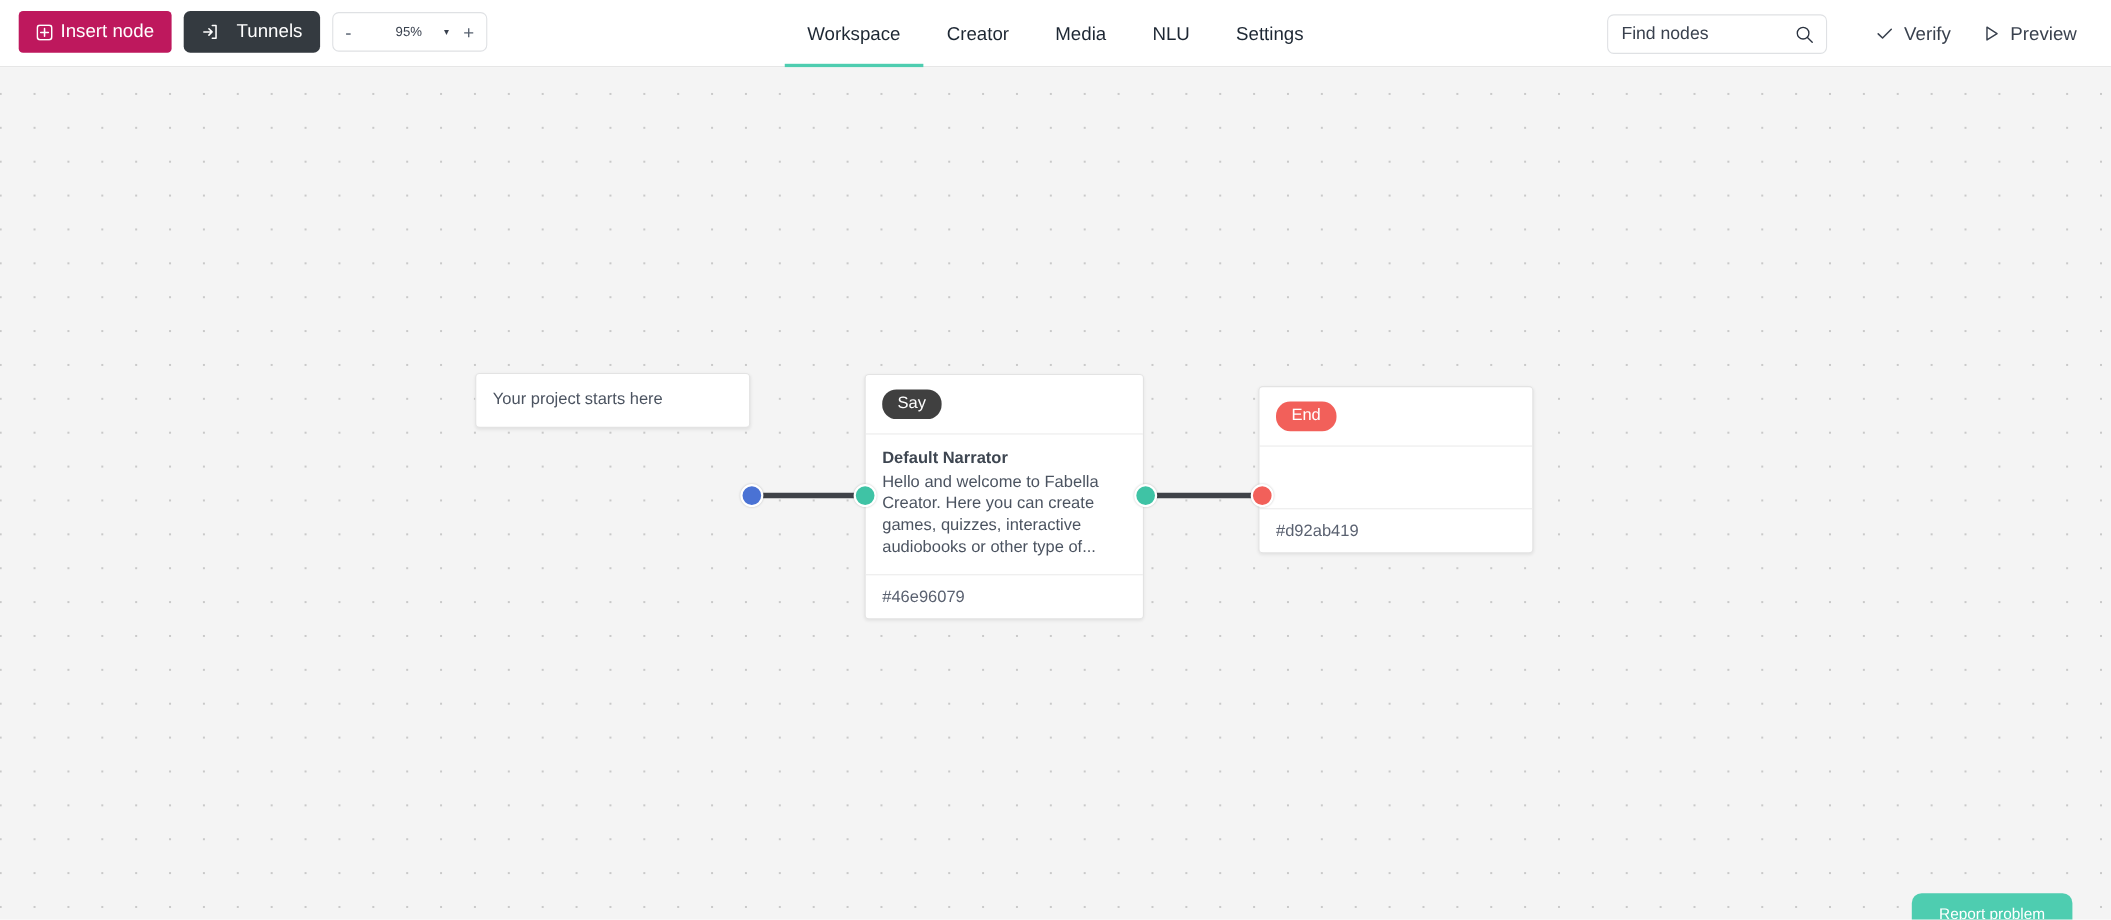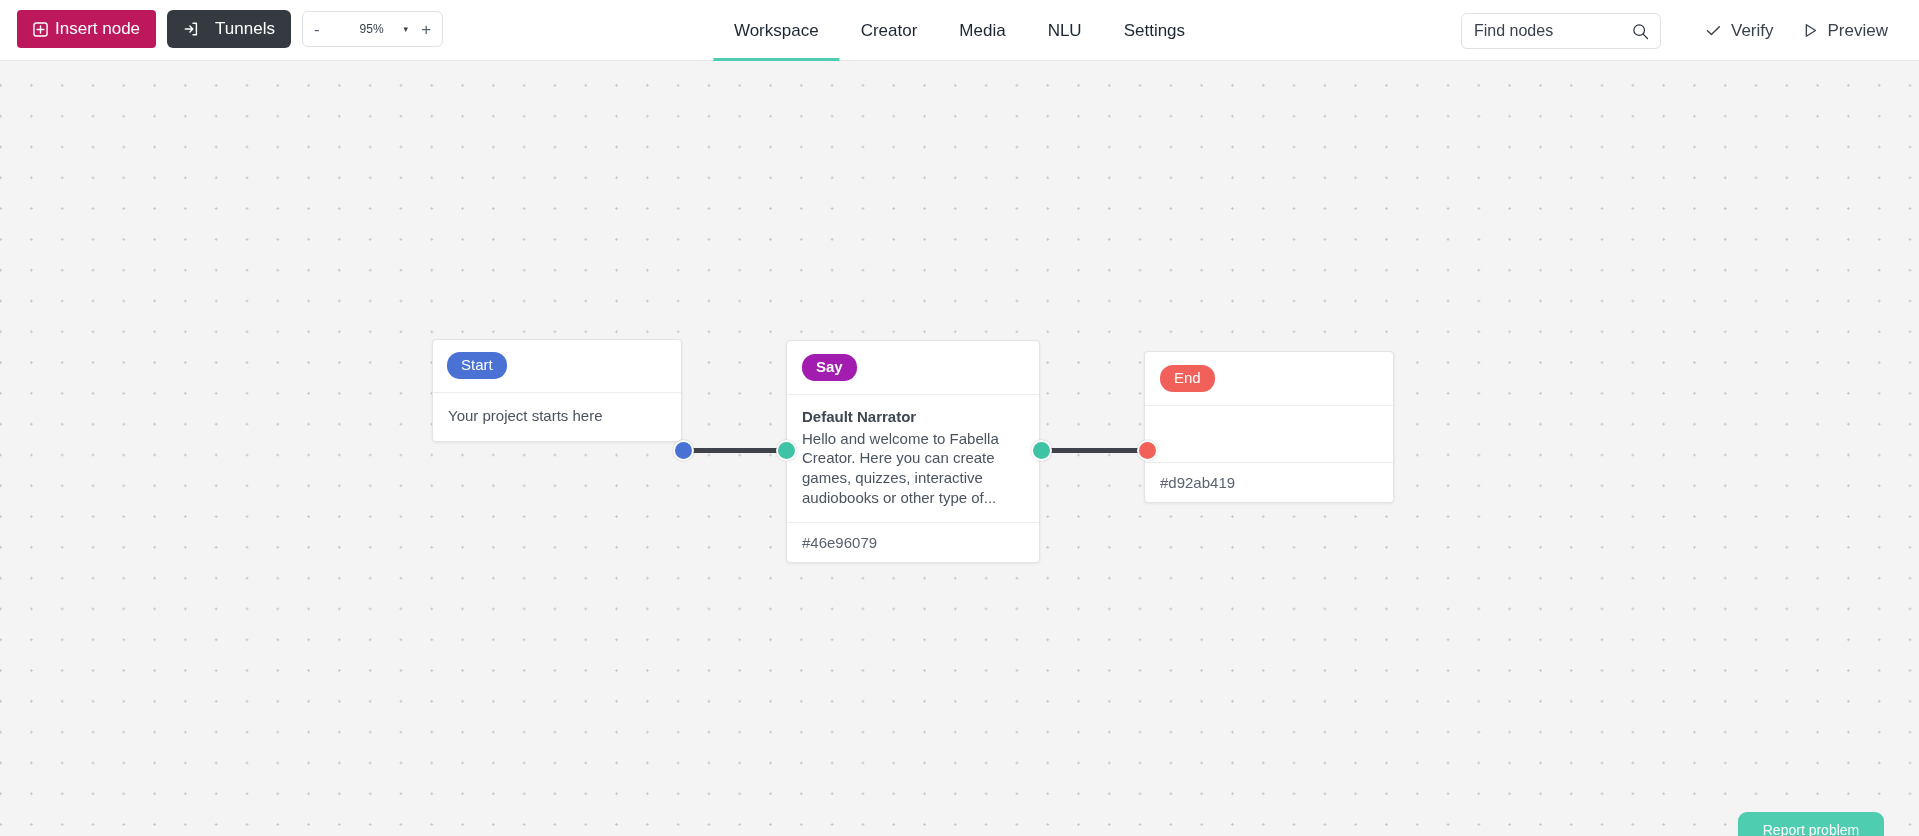--- a/index.html
+++ b/index.html
@@ -181,21 +181,21 @@
   }
   .badge {
     display: inline-block;
     border-radius: 13px;
     color: #ffffff;
     font-size: 15px;
     padding: 4px 14px;
     line-height: 1.25;
   }
   .badge.start { background: #4a72d4; }
-  .badge.say   { background: #a21caf; font-weight: bold; }
+  .badge.say   { background: #404040; }
   .badge.end   { background: #f2605a; }
 
   .node-body {
     padding: 12px 15px 13px 15px;
     font-size: 15px;
     color: #4b5360;
     line-height: 1.32;
   }
   .node-body .narrator {
     font-weight: bold;
@@ -355,23 +355,20 @@
     </div>
   </div>
 </div>
 
 <div class="canvas">
 
   <div class="edge" style="left:690px; top:387px; width:100px;"></div>
   <div class="edge" style="left:1048px; top:387px; width:101px;"></div>
 
   <div class="node" id="node-start">
-    <div class="node-head">
-      <span class="badge start">Start</span>
-    </div>
     <div class="node-body">Your project starts here</div>
   </div>
   <div class="port blue" style="left:673px; top:379px;"></div>
 
   <div class="node" id="node-say">
     <div class="node-head">
       <span class="badge say">Say</span>
     </div>
     <div class="node-body">
       <span class="narrator">Default Narrator</span>

